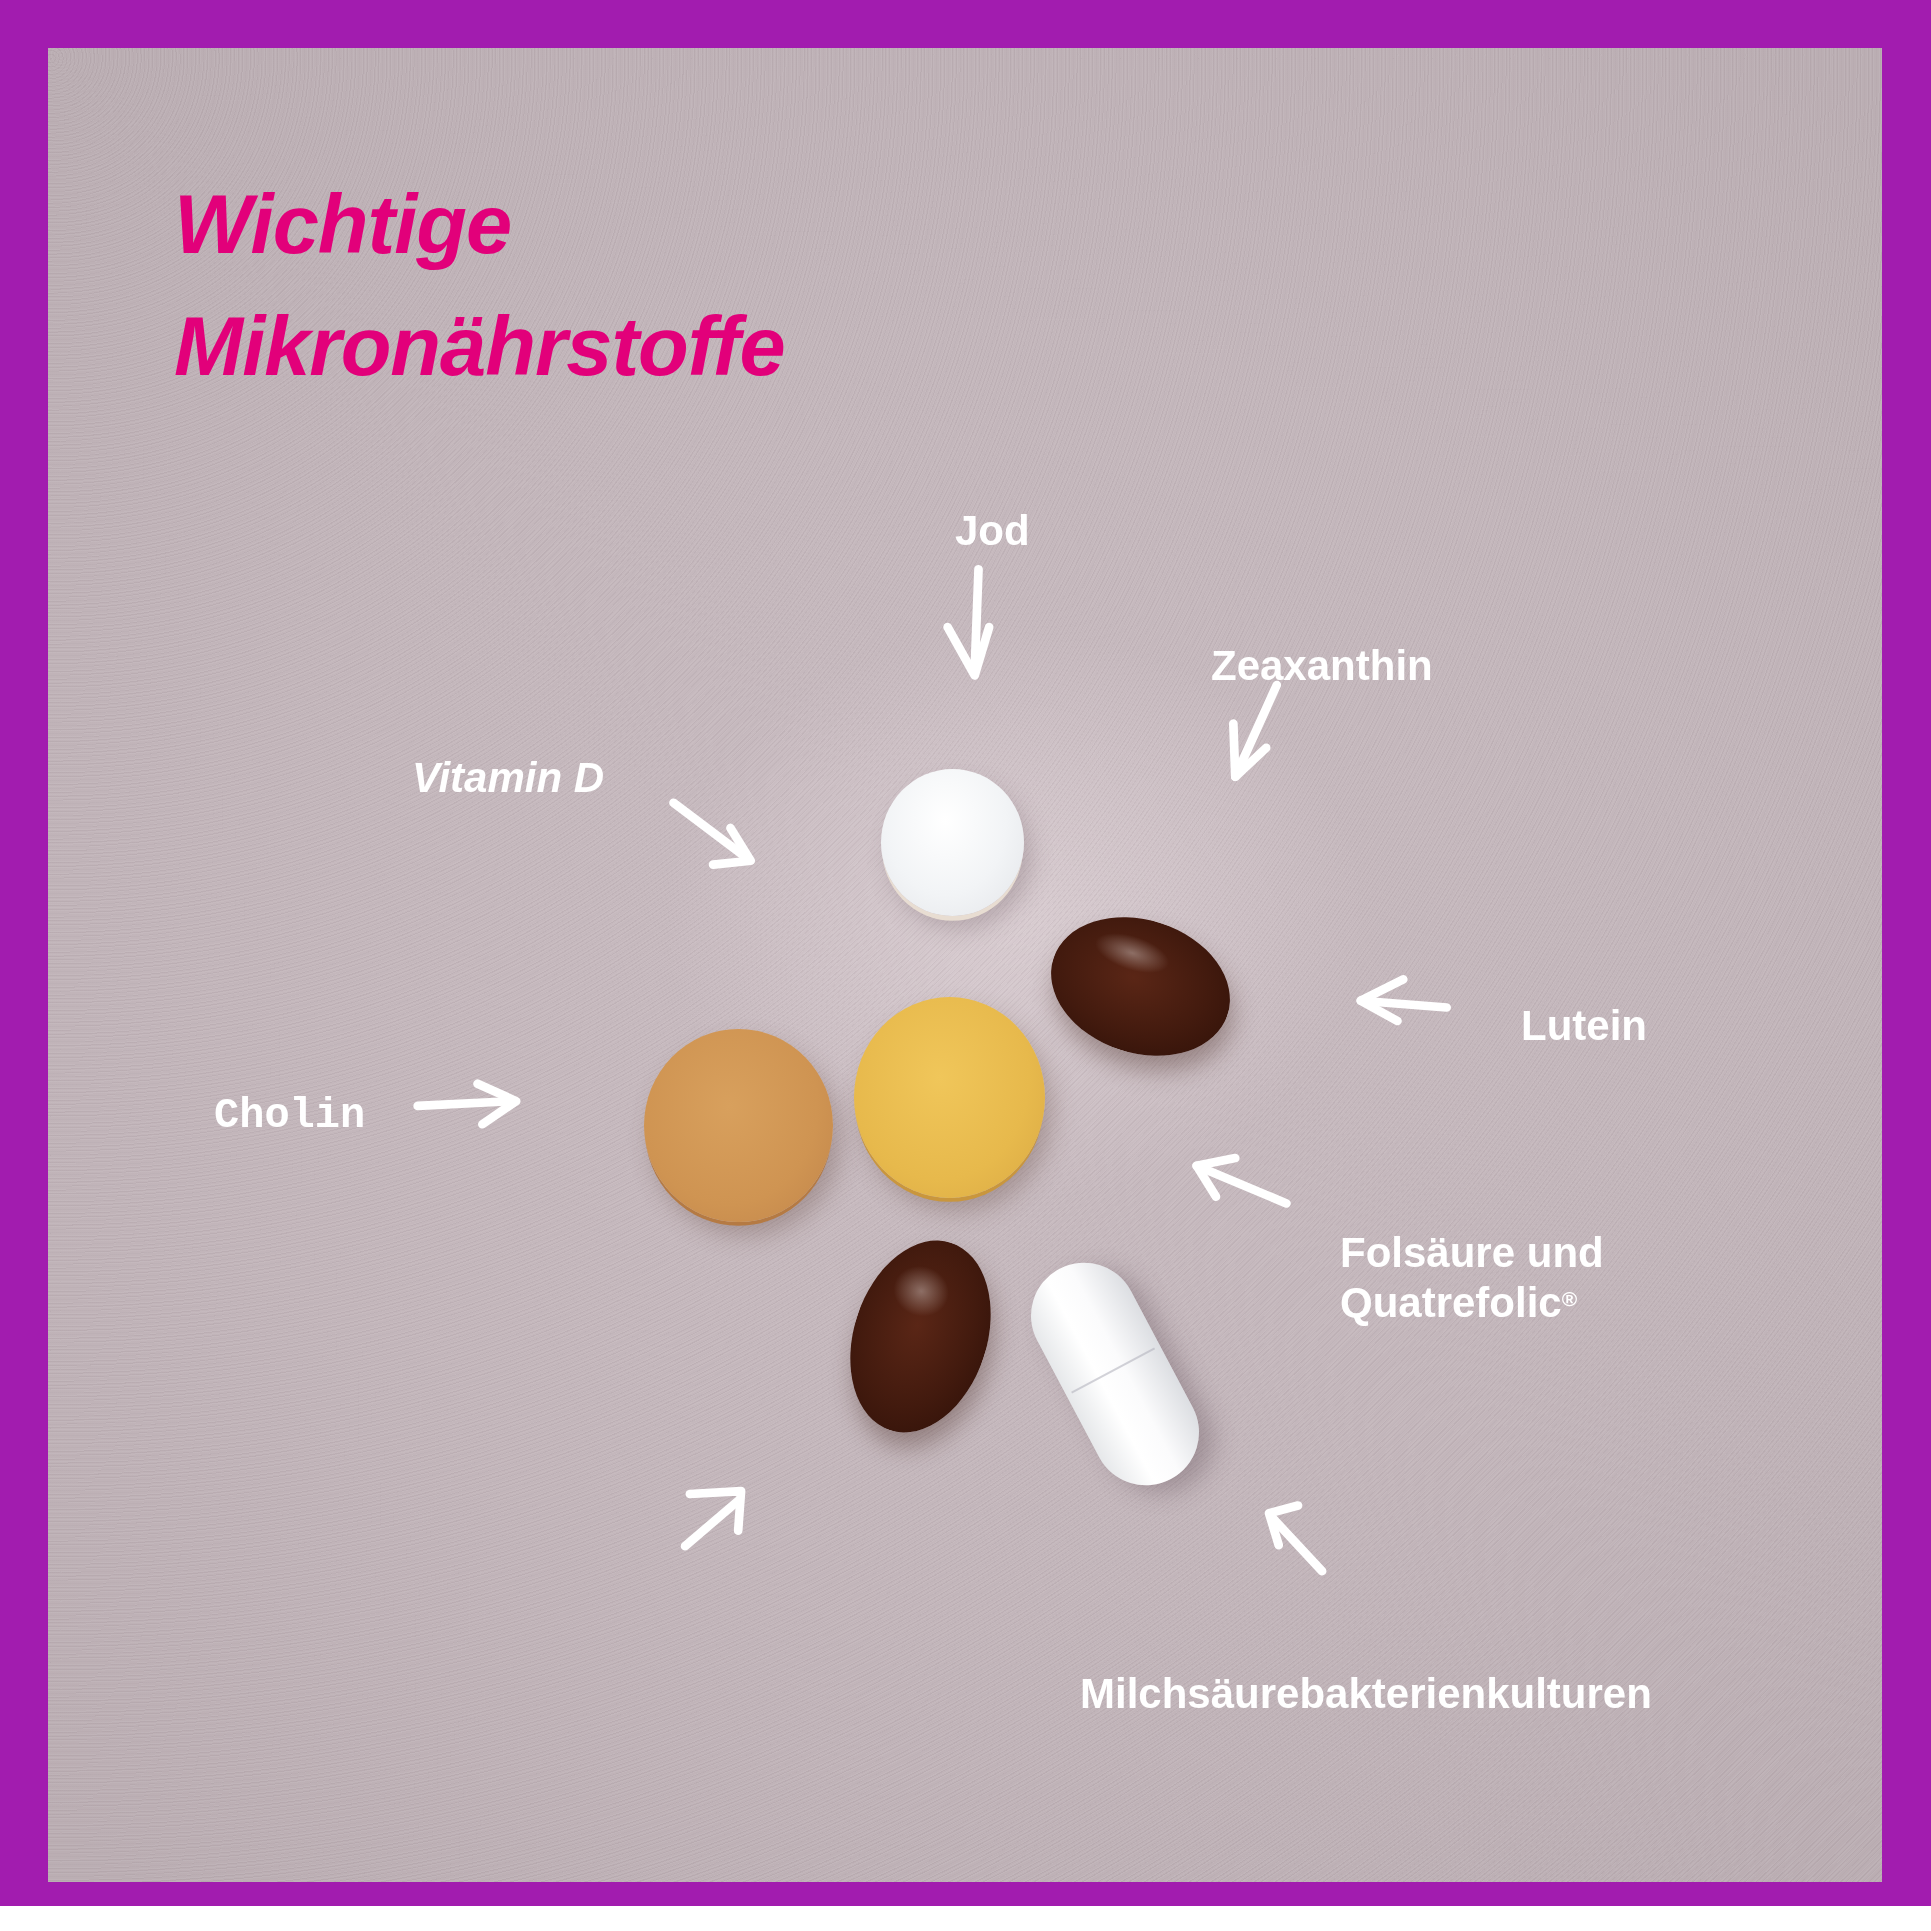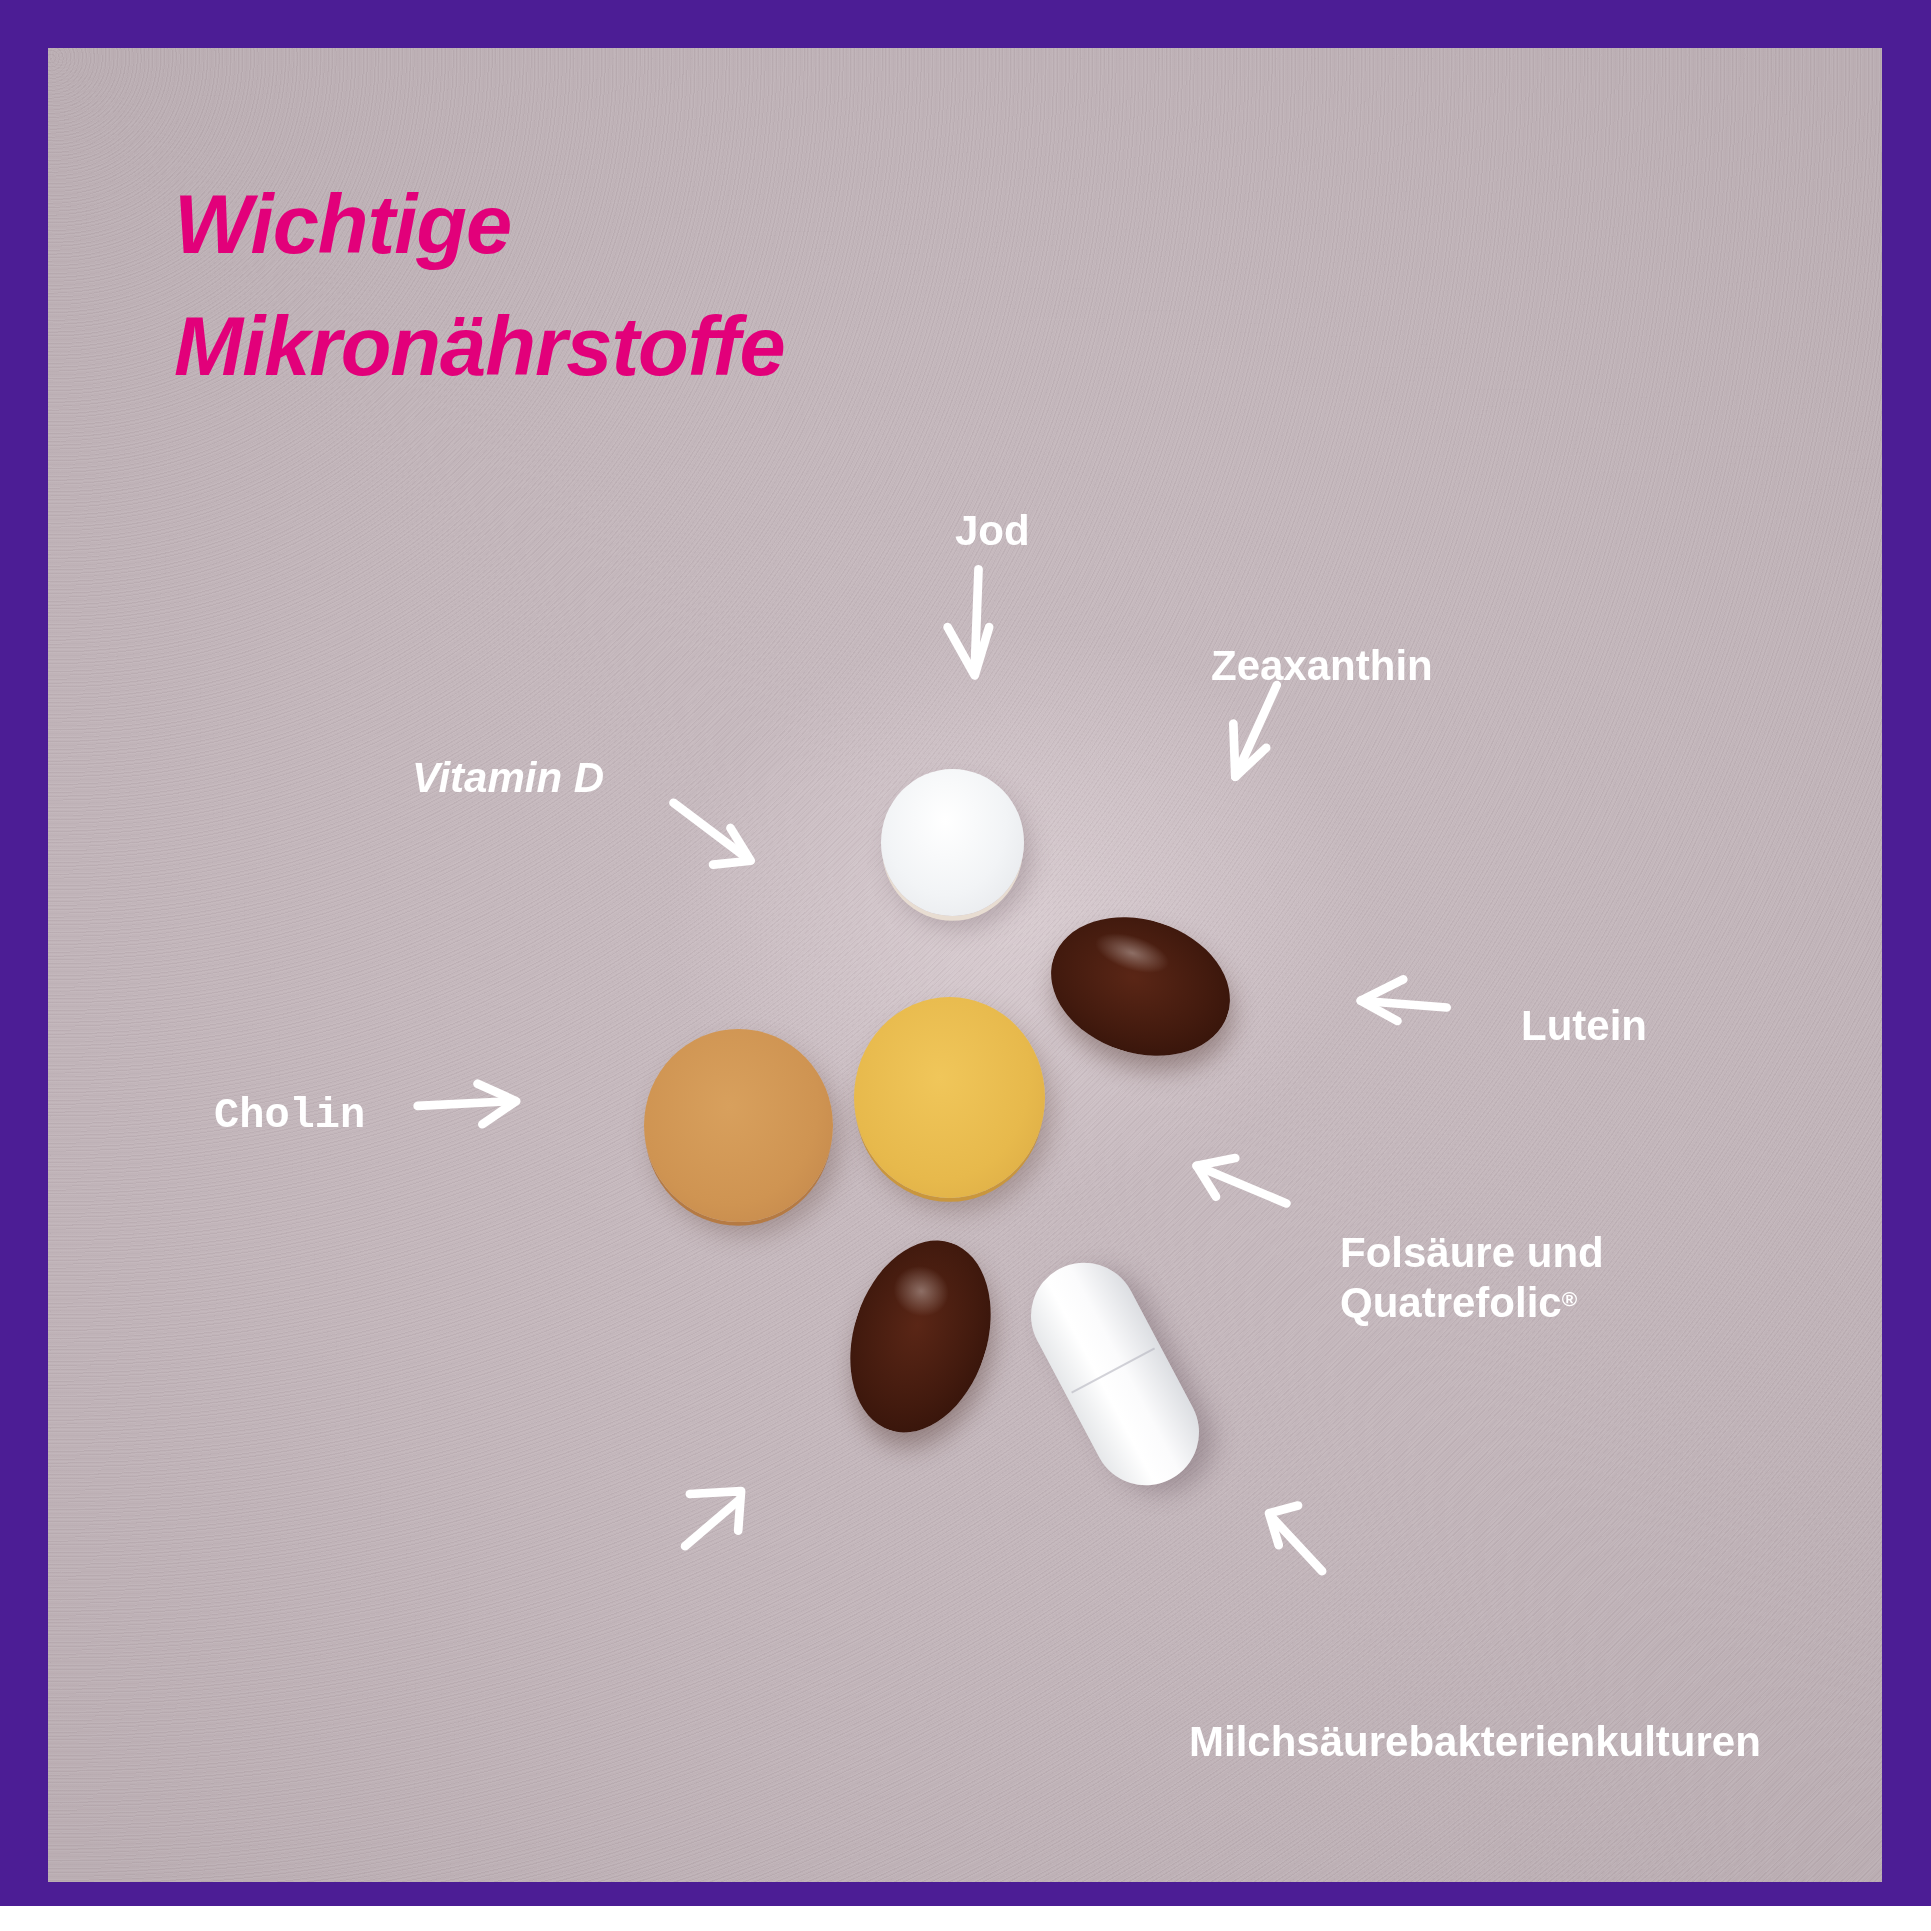--- a/index.html
+++ b/index.html
@@ -7,21 +7,21 @@
       padding: 0;
       width: 1931px;
       height: 1931px;
       background: #ffffff;
       overflow: hidden;
     }
     .stage {
       position: relative;
       width: 1931px;
       height: 1906px;
-      background: #4c1d95;
+      background: #a21caf;
     }
     .panel {
       position: absolute;
       left: 48px;
       top: 48px;
       width: 1834px;
       height: 1834px;
       background:
         radial-gradient(ellipse 502px 406px at 966px 869px, rgba(230,218,222,0.55), rgba(230,218,222,0) 70%),
         radial-gradient(ellipse 1352px 1159px at 917px 917px, #c9bcc1 0%, #c3b6bb 55%, #bbaeb3 100%);
@@ -173,16 +173,16 @@
 
     <div class="label" style="left:907px; top:458px;text-align:center;">Jod</div>
     <div class="label" style="left:1163px; top:571px;margin-top:22px;">Zeaxanthin</div>
     <div class="label" style="left:364px; top:705px;font-style:italic;">Vitamin D</div>
     <div class="label" style="left:1473px; top:953px;">Lutein</div>
     <div class="label" style="left:166px; top:1043px;font-family:Liberation Mono, monospace;">Cholin</div>
     <div class="label center" style="left:1292px; top:1180px; width:319px;">
       <div>Folsäure und</div>
       <div><span>Quatrefolic</span><sup>®</sup></div>
     </div>
-    <div class="label" style="left:1141px; top:1621px;margin-top:48px;">Milchsäurebakterienkulturen</div>
+    <div class="label" style="left:1032px; top:1621px;">Milchsäurebakterienkulturen</div>
   </div>
 </div>
 
 
 </body></html>

